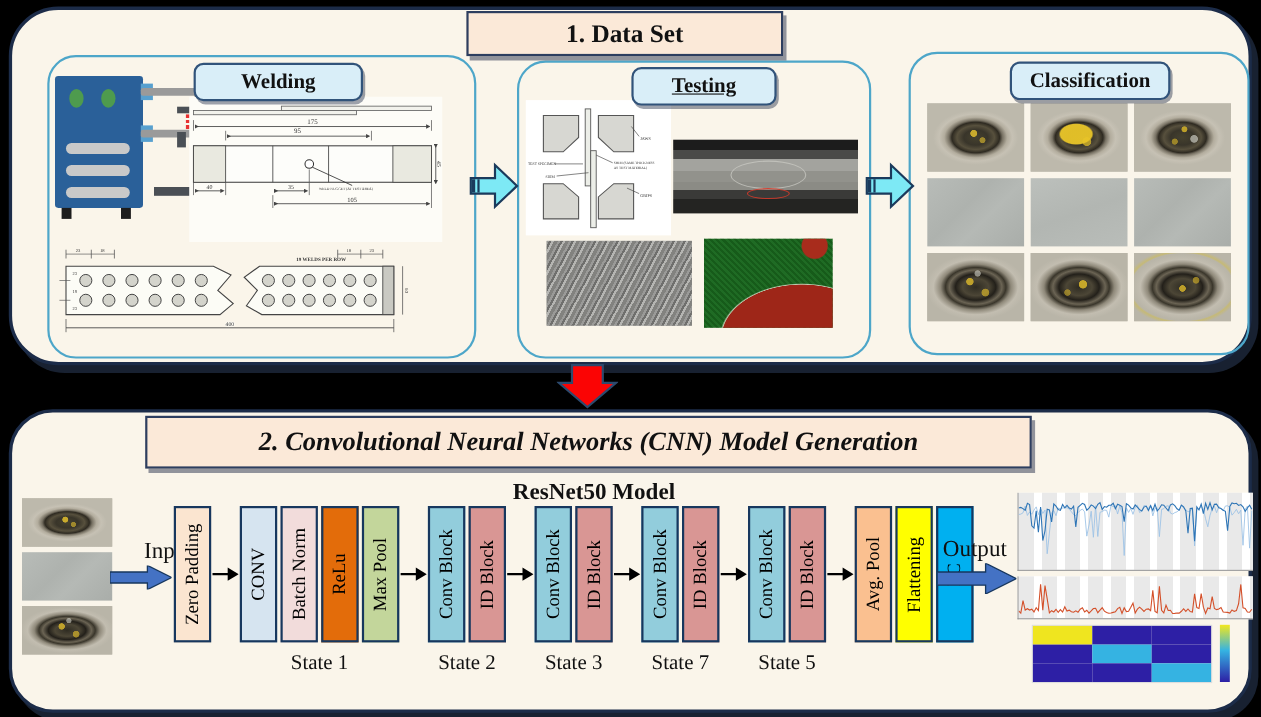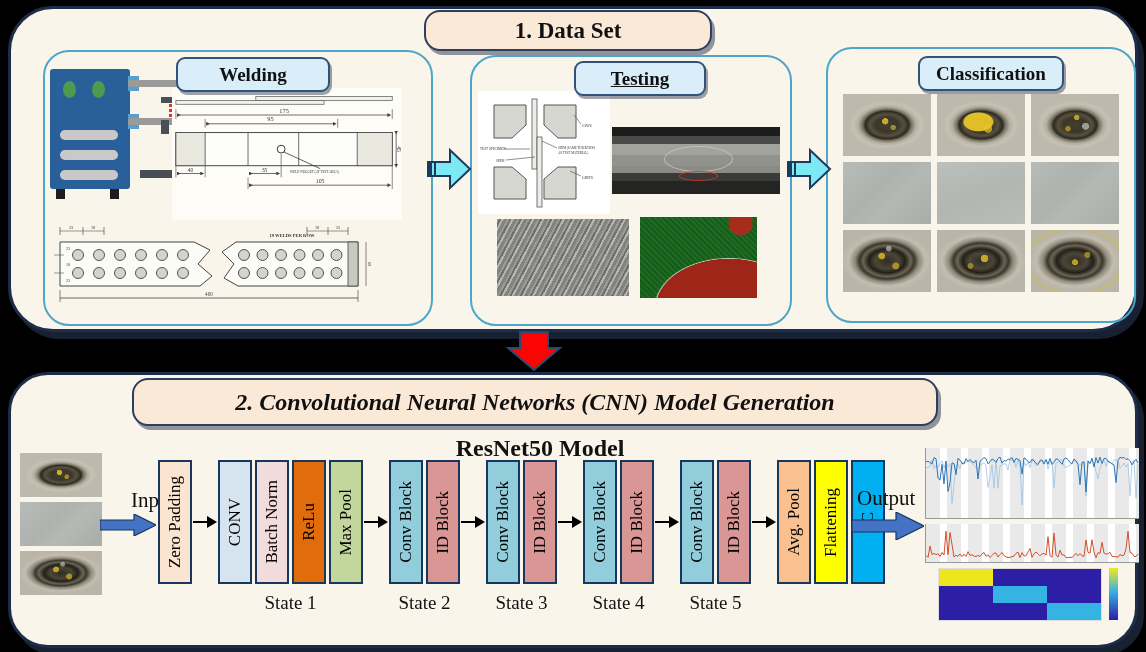--- a/index.html
+++ b/index.html
@@ -4,21 +4,21 @@
 <style>
   html,body{margin:0;padding:0;}
   body{width:1146px;height:652px;background:#000;position:relative;overflow:hidden;
        font-family:"Liberation Serif",serif;color:#111;}
   .abs{position:absolute;}
   
   .panel{position:absolute;background:#faf5ea;border:3px solid #1c2c49;border-radius:45px;
          box-shadow:6px 7px 0 rgba(70,95,140,.35);}
   #panel1{left:8px;top:6px;width:1124px;height:320px;}
   #panel2{left:8px;top:372px;width:1124px;height:270px;border-radius:40px;}
-  .hdrbox{position:absolute;background:#fbe9d8;border:2.5px solid #2d3e5f;border-radius:16px;
+  .hdrbox{position:absolute;background:#fbe9d8;border:2.5px solid #2d3e5f;border-radius:0;
           display:flex;align-items:center;justify-content:center;font-weight:bold;
           box-shadow:3px 4px 0 rgba(40,50,75,.5);z-index:6;}
   #ds-header{left:424px;top:10px;width:284px;height:37px;font-size:23px;}
   #cnn-header{left:132px;top:378px;width:802px;height:44px;font-size:24px;font-style:italic;}
   .subpanel{position:absolute;border:2.5px solid #4da6c9;border-radius:26px;background:transparent;}
   #weld-panel{left:43px;top:50px;width:386px;height:272px;}
   #test-panel{left:470px;top:55px;width:318px;height:267px;}
   #class-panel{left:826px;top:47px;width:306px;height:272px;}
   .lblbox{position:absolute;background:#d9eef8;border:2px solid #31537a;border-radius:9px;
           display:flex;align-items:center;justify-content:center;font-weight:bold;font-size:19px;
@@ -97,21 +97,21 @@
     radial-gradient(ellipse 60% 56% at 50% 50%, transparent 0 88%, rgba(210,190,70,.5) 92%, transparent 100%);}
 
   
   .flowarrow{position:absolute;z-index:7;}
   #arr1{left:426px;top:142px;}
   #arr2{left:786px;top:142px;}
   #arr-red{left:506px;top:330px;}
 
   
   #model-title{position:absolute;left:420px;top:435px;width:240px;text-align:center;
-               font-size:24px;font-weight:bold;}
+               font-size:21px;font-weight:bold;}
   #inthumbs{position:absolute;left:20px;top:453px;width:82px;display:flex;
             flex-direction:column;gap:5px;}
   .thumb{height:44px;}
   #input-label{position:absolute;left:102px;top:488px;font-size:21px;margin-left:29px;}
   #input-arrow{position:absolute;left:100px;top:514px;}
   #output-label{position:absolute;left:857px;top:486px;font-size:21px;}
   #output-arrow{position:absolute;left:852px;top:512px;}
 
   #pipeline{position:absolute;left:158px;top:460px;display:flex;align-items:flex-start;}
   .stage{display:flex;flex-direction:column;align-items:center;}
@@ -417,21 +417,21 @@
       </svg></div>
     <div class="stage">
       <div class="blocks">
         <div class="pblock" style="background: rgb(146, 205, 220);">
           <span class="vtext">Conv Block</span>
         </div>
         <div class="pblock" style="background: rgb(217, 150, 148);">
           <span class="vtext">ID Block</span>
         </div>
       </div>
-      <div class="sname">State 4</div>
+      <div class="sname">State 7</div>
     </div>
     <div class="parrow"><svg width="24" height="14" viewBox="0 0 24 14">
         <line x1="0" y1="7" x2="15" y2="7" stroke="#000" stroke-width="2"></line>
         <polygon points="14,1 24,7 14,13" fill="#000"></polygon>
       </svg></div>
     <div class="stage">
       <div class="blocks">
         <div class="pblock" style="background: rgb(146, 205, 220);">
           <span class="vtext">Conv Block</span>
         </div>

